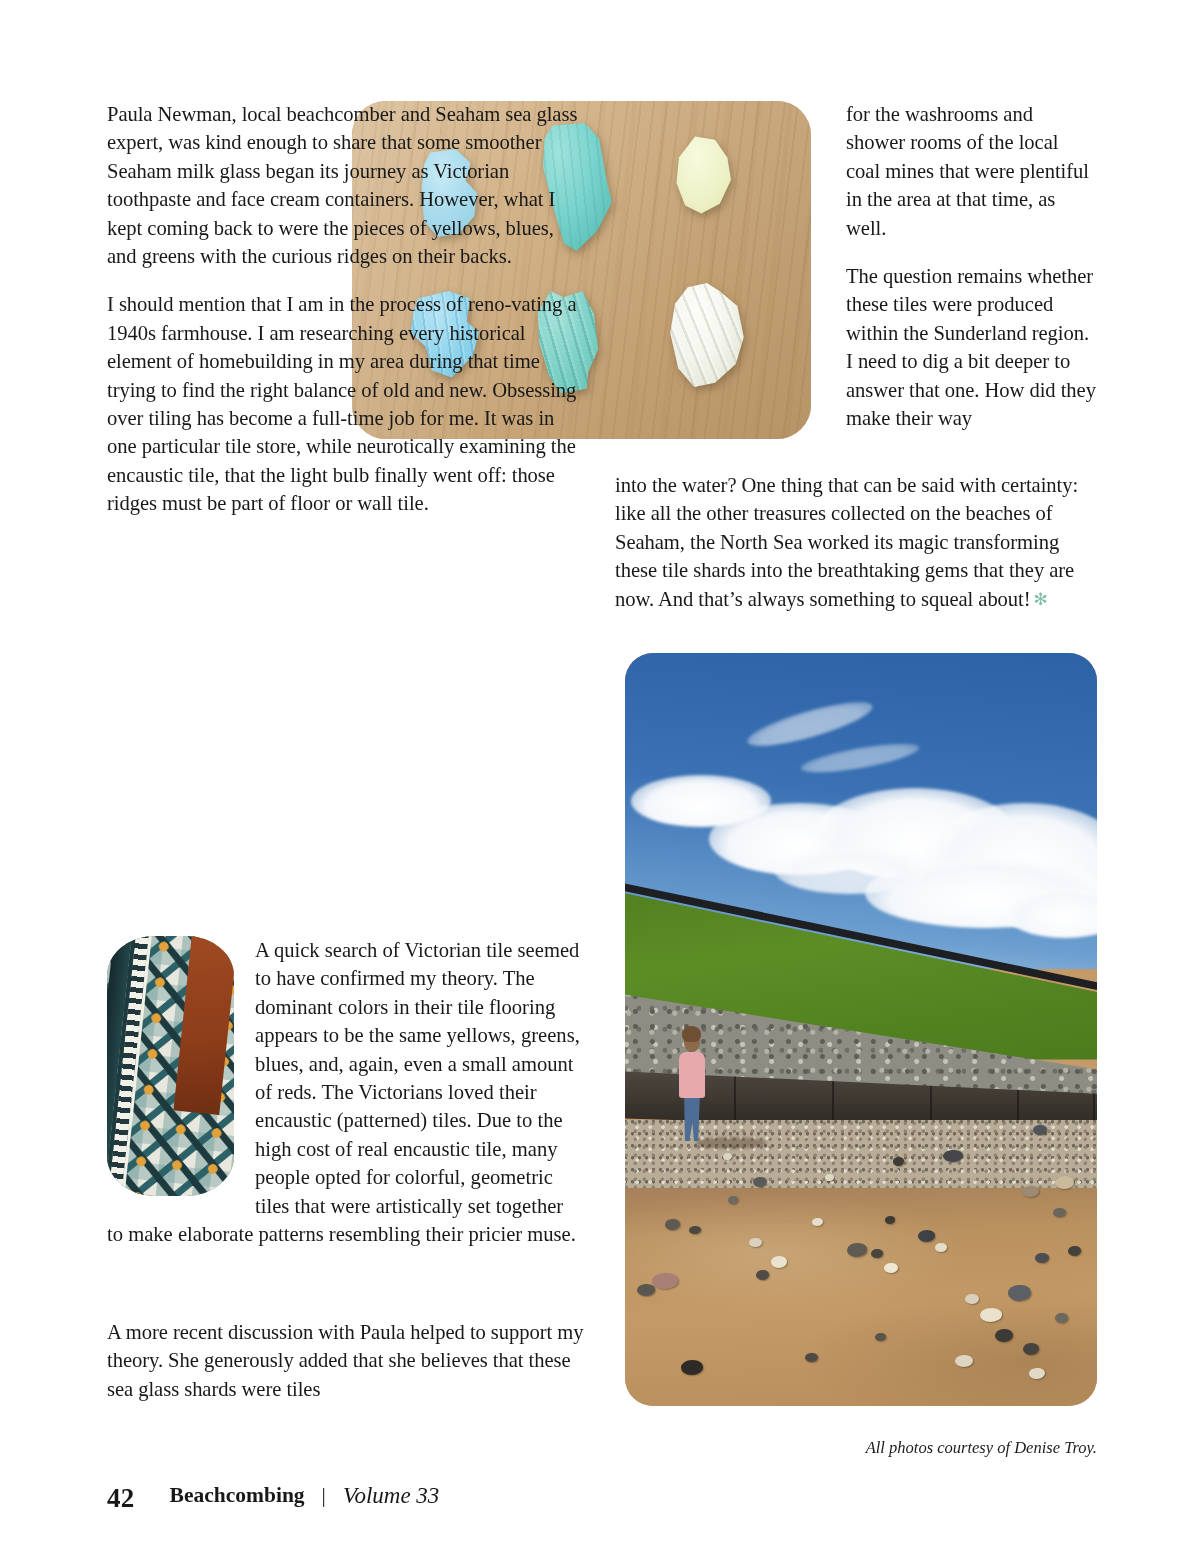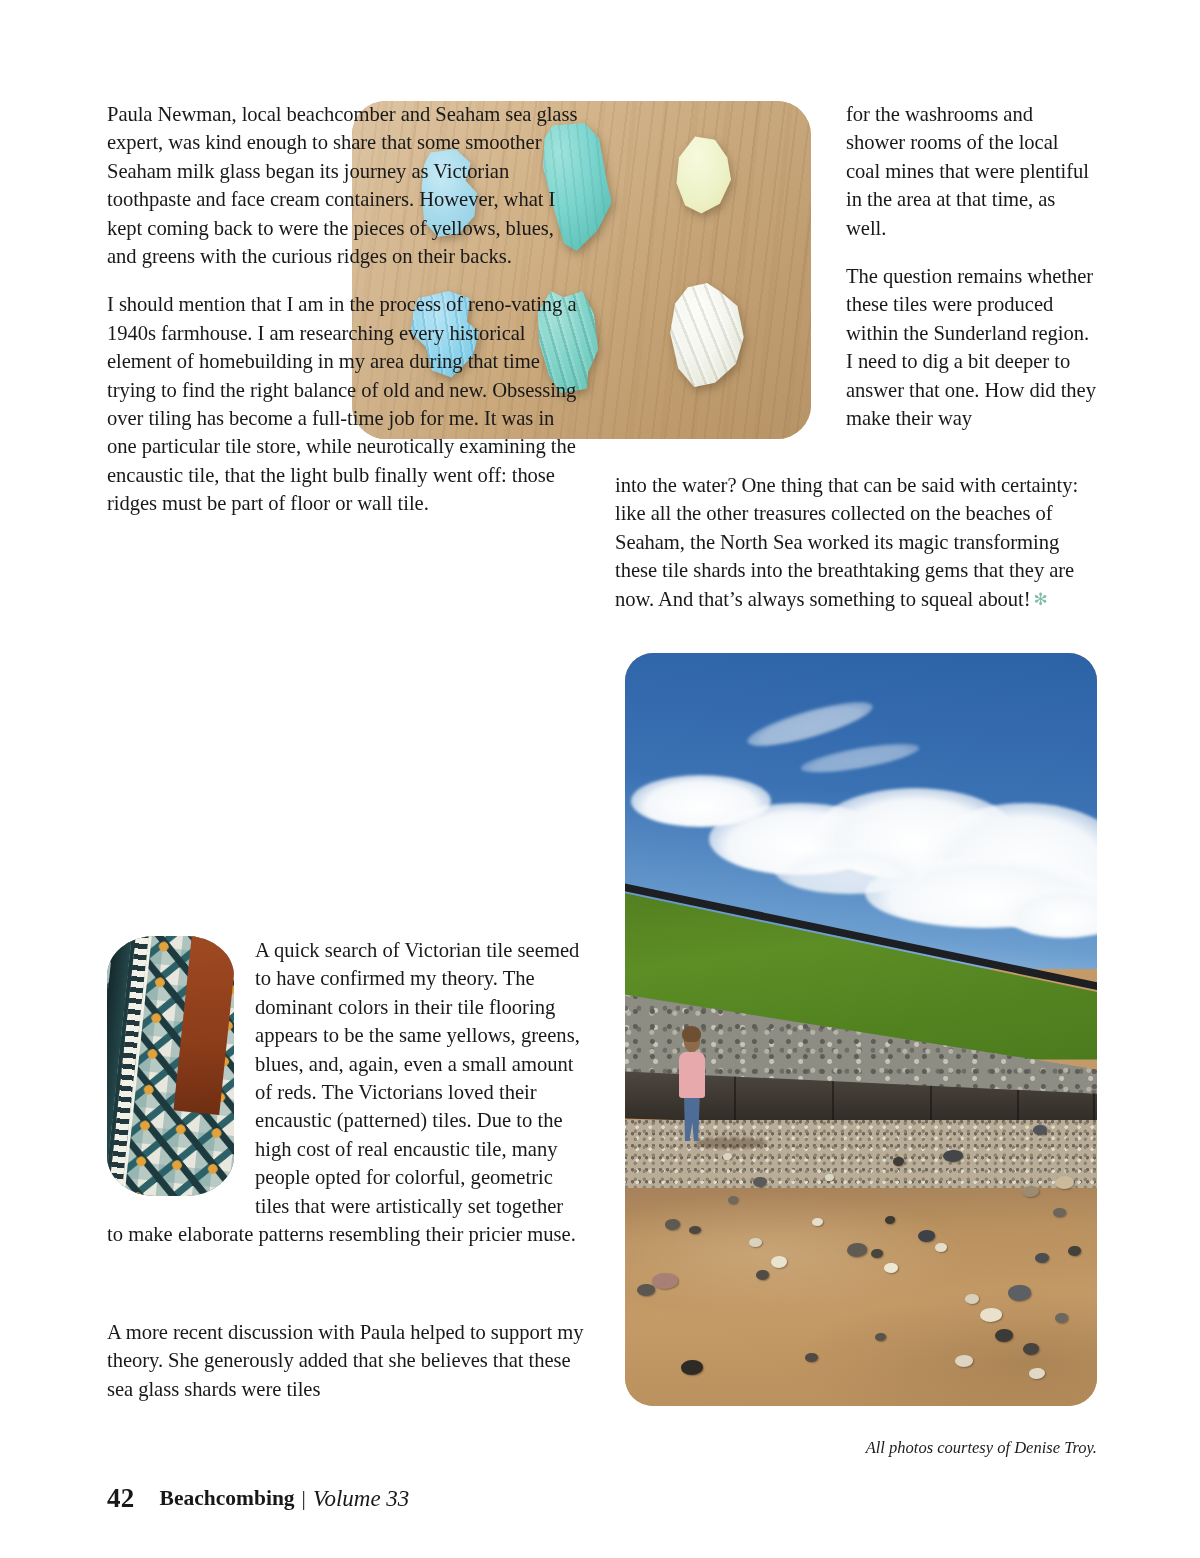--- a/index.html
+++ b/index.html
@@ -270,22 +270,22 @@
     width: 482px;
     text-align: right;
     font-style: italic;
     font-size: 16.5px;
     color: #1c1c1c;
   }
   .footer {
     position: absolute;
     left: 107px; top: 1483px;
     display: flex;
-    align-items: center;
-    gap: 0;
+    align-items: flex-start;
+    gap: 10px;
   }
   .folio {
     font-weight: bold;
     font-size: 27px;
     letter-spacing: 0.3px;
   }
   .mag-title {
     font-weight: bold;
     font-size: 21.5px;
     margin-left: 25px;

